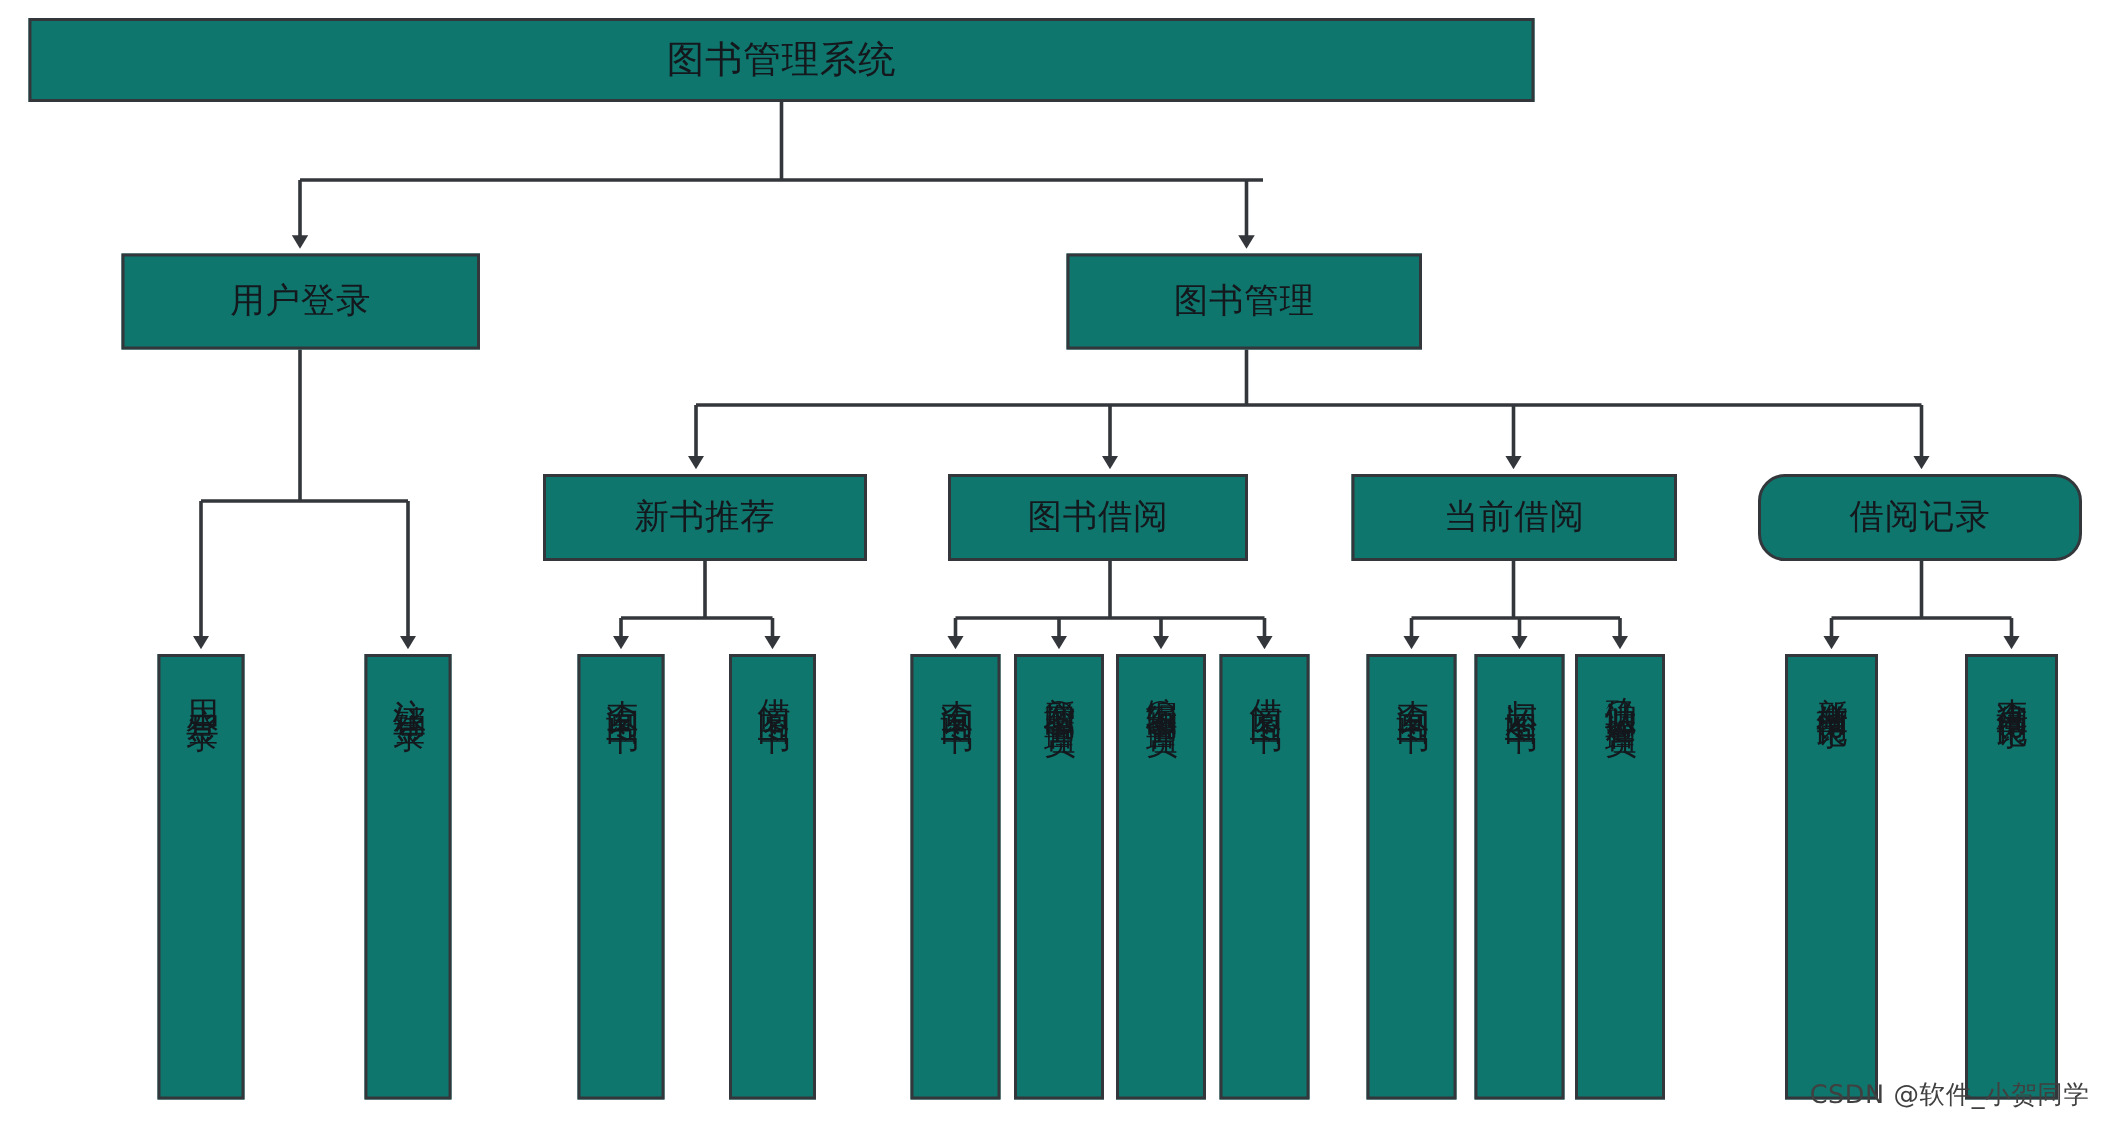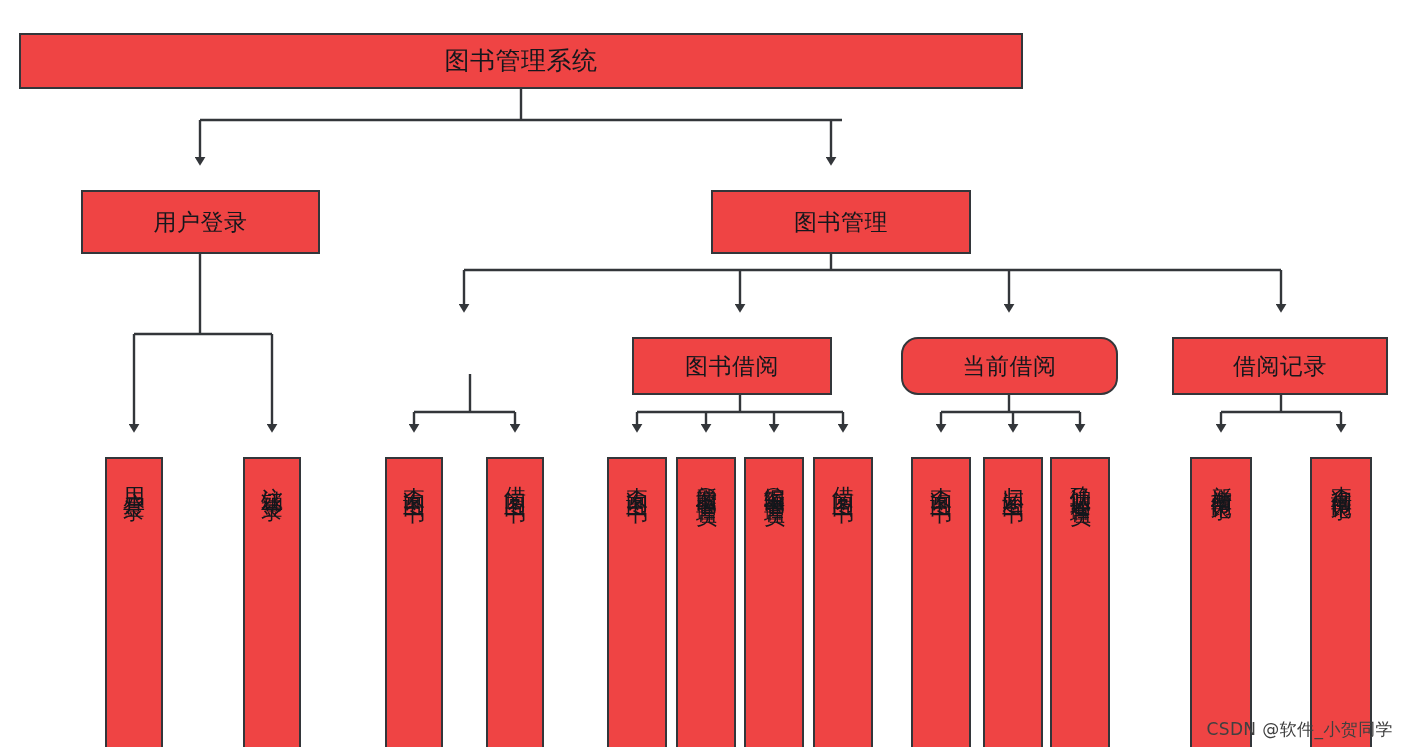--- a/index.html
+++ b/index.html
@@ -17,27 +17,26 @@
   }
   #edges{
     position:absolute;
     left:0; top:0;
     width:1405px; height:747px;
     pointer-events:none;
   }
   .node{
     position:absolute;
     box-sizing:border-box;
-    background:#ef4444;
+    background:#0f766e;
     border:2.4px solid #33363a;
     display:flex;
     align-items:center;
     justify-content:center;
     z-index:2;
-    margin-top:21px;
   }
   .node .label{
     color:#14171c;
     letter-spacing:0.5px;
     white-space:nowrap;
     line-height:1.05;
   }
   .node-root .label{ font-size:25px; }
   .node-l2 .label{ font-size:23px; }
   .node-l3 .label{ font-size:23px; }
@@ -128,31 +127,34 @@
     </g>
   </svg>
 
   <div class="node node-root" style="left:19px;top:12px;width:1004px;height:56px;">
     <span class="label">图书管理系统</span>
   </div>
 
   <div class="node node-l2" style="left:81px;top:169px;width:239px;height:64px;">
     <span class="label">用户登录</span>
   </div>
-  <div class="node node-l2" style="left:711px;top:169px;width:260px;height:64px;">
+  <div class="node node-l2" style="left:711px;top:169px;width:237px;height:64px;">
     <span class="label">图书管理</span>
   </div>
 
+  <div class="node node-l3" style="left:362px;top:316px;width:216px;height:58px;">
+    <span class="label">新书推荐</span>
+  </div>
   <div class="node node-l3" style="left:632px;top:316px;width:200px;height:58px;">
     <span class="label">图书借阅</span>
   </div>
-  <div class="node node-l3" style="left:901px;top:316px;width:217px;height:58px;border-radius:17px;">
+  <div class="node node-l3" style="left:901px;top:316px;width:217px;height:58px;">
     <span class="label">当前借阅</span>
   </div>
-  <div class="node node-l3" style="left:1172px;top:316px;width:216px;height:58px;">
+  <div class="node node-l3" style="left:1172px;top:316px;width:216px;height:58px;border-radius:18px;">
     <span class="label">借阅记录</span>
   </div>
 
   <div class="node node-leaf" style="left:105px;top:436px;width:58px;height:297px;">
     <span class="label">用户登录</span>
   </div>
   <div class="node node-leaf" style="left:243px;top:436px;width:58px;height:297px;">
     <span class="label">注销登录</span>
   </div>
 

